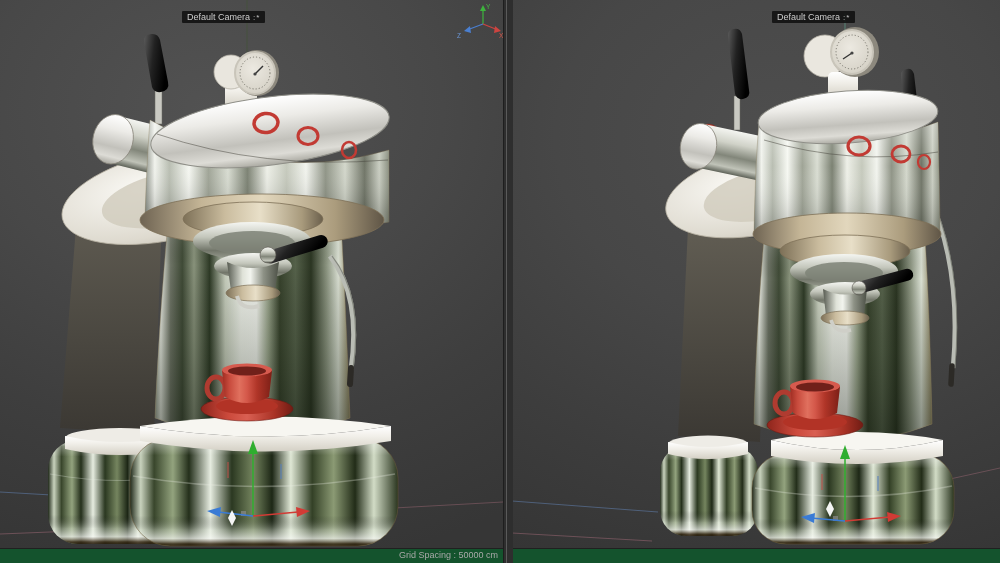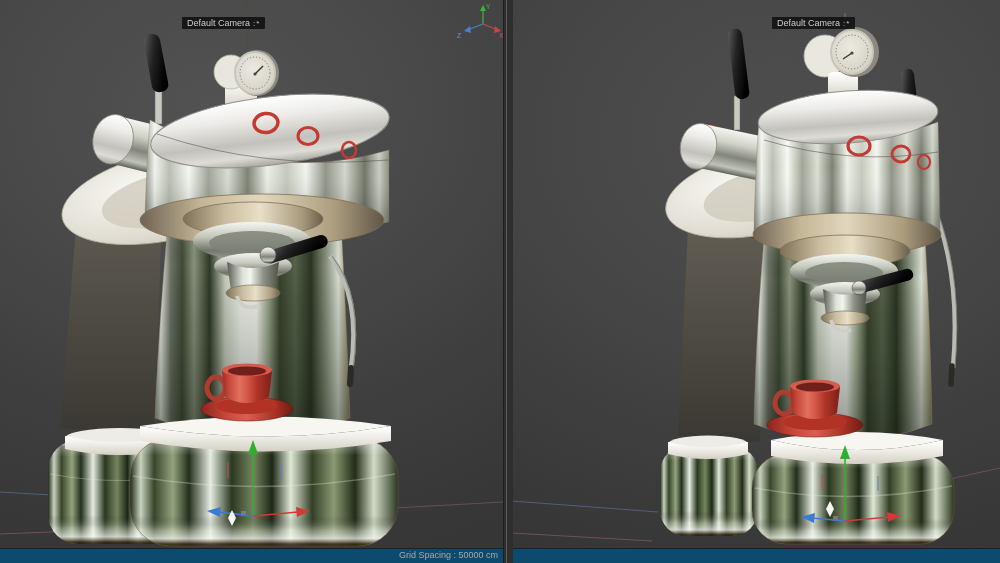--- a/index.html
+++ b/index.html
@@ -10,24 +10,24 @@
     background:radial-gradient(115% 85% at 42% 20%, #525252 0%, #484848 40%, #3e3e3e 70%, #363636 100%);}
   .vp-right{left:512px;width:488px;
     background:radial-gradient(115% 85% at 55% 25%, #4e4e4e 0%, #474747 40%, #3d3d3d 72%, #353535 100%);}
   .scene{position:absolute;left:0;top:0;}
   .divider{position:absolute;left:503px;top:0;width:9px;height:563px;background:#2e2e2e;
            border-left:1px solid #1e1e1e;z-index:20;}
   .divider::after{content:"";position:absolute;left:2px;top:0;width:1px;height:100%;background:#5a5a5a;}
   .vp-header{position:absolute;left:0;top:0;width:100%;height:13px;background:#3c3c3c;
              border-bottom:1px solid #2f2f2f;box-sizing:border-box;color:#b5b5b5;
              font-size:9px;line-height:12px;padding-left:7px;z-index:4;}
-  .cam-label{position:absolute;top:17px;height:12px;background:rgba(16,16,16,.88);color:#cdcdcd;
+  .cam-label{position:absolute;top:11px;height:12px;background:rgba(16,16,16,.88);color:#cdcdcd;
              font-size:9px;line-height:12px;padding:0 5px;border-radius:1px;z-index:6;white-space:nowrap;}
   .cam-icon{font-size:8px;margin-left:3px;color:#c4c4c4;letter-spacing:1px;}
-  .statusbar{position:absolute;left:0;top:548px;width:100%;height:15px;background:#0c4a6e;
+  .statusbar{position:absolute;left:0;top:548px;width:100%;height:15px;background:#14532d;
              border-top:1px solid #202020;box-sizing:border-box;z-index:10;}
   .grid-label{position:absolute;left:0;top:0;width:498px;text-align:right;font-size:9px;
               color:#a9a9a9;line-height:13px;}
 </style>
 </head>
 <body>
 
 <div class="screen">
 
   <div class="vp vp-left">

